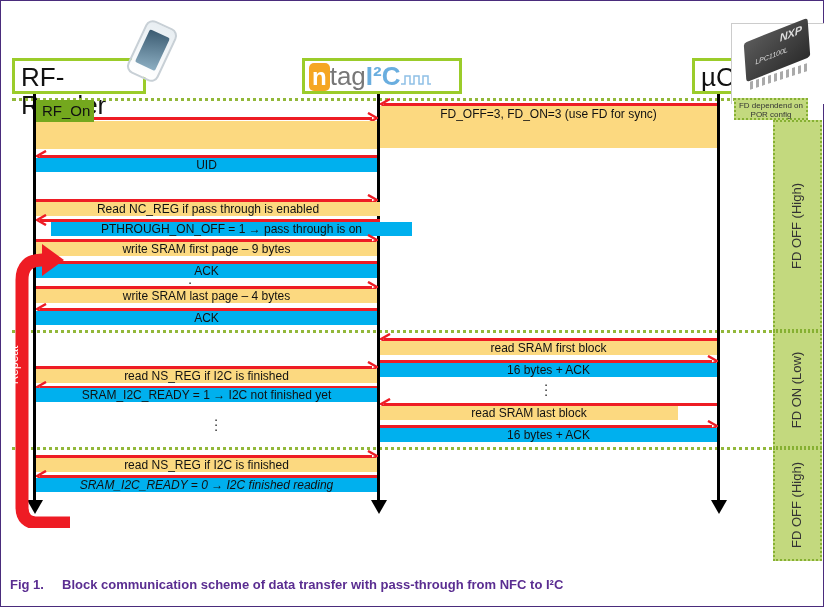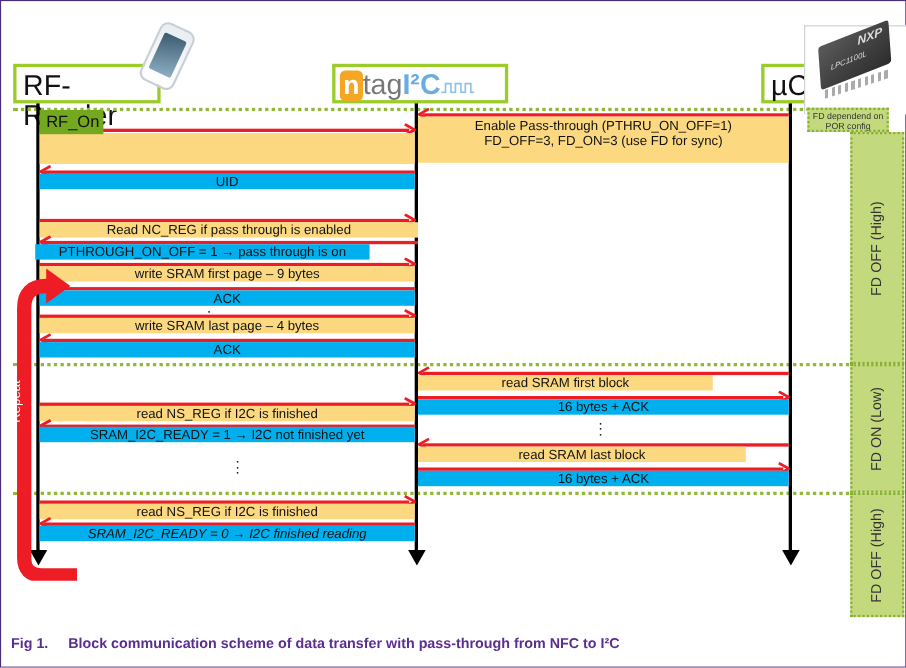--- a/index.html
+++ b/index.html
@@ -85,21 +85,21 @@
     <path d="M2 1 L11 6 L2 11" fill="none" stroke="#ee1c24" stroke-width="2.5"></path>
   </svg>
 <div class="msg req" style="left:36px;top:202px;width:344px;height:14px;">
   <span>Read NC_REG if pass through is enabled</span>
 </div>
 
 <div class="redline" style="left:40px;top:219px;width:340px;"></div>
 <svg class="rarrow" style="left:36px;top:214px;" viewBox="0 0 12 12">
     <path d="M10 1 L1 6 L10 11" fill="none" stroke="#ee1c24" stroke-width="2.5"></path>
   </svg>
-<div class="msg rsp" style="left:32px;top:222px;width:304px;height:14px;">
+<div class="msg rsp" style="left:51px;top:222px;width:361px;height:14px;">
   <span>PTHROUGH_ON_OFF = 1 → pass through is on</span>
 </div>
 
 <div class="redline" style="left:36px;top:239px;width:336px;"></div>
 <svg class="rarrow" style="left:366px;top:234px;" viewBox="0 0 12 12">
     <path d="M2 1 L11 6 L2 11" fill="none" stroke="#ee1c24" stroke-width="2.5"></path>
   </svg>
 <div class="msg req" style="left:36px;top:242px;width:341px;height:14px;">
   <span>write SRAM first page – 9 bytes</span>
 </div>
@@ -160,29 +160,28 @@
   </svg>
 <div class="msg rsp" style="left:36px;top:478px;width:341px;height:14px;font-style:italic;">
   <span>SRAM_I2C_READY = 0 → I2C finished reading</span>
 </div>
 
 <div class="redline" style="left:384px;top:103px;width:333px;"></div>
 <svg class="rarrow" style="left:380px;top:98px;" viewBox="0 0 12 12">
     <path d="M10 1 L1 6 L10 11" fill="none" stroke="#ee1c24" stroke-width="2.5"></path>
   </svg>
 <div class="msg req" style="left:380px;top:106px;width:337px;height:42px;padding-top:1px;">
-  <div>Enable Pass-through  (PTHRU_ON_OFF=1)</div>
   <div>FD_OFF=3, FD_ON=3 (use FD for sync)</div>
 </div>
 
 <div class="redline" style="left:384px;top:338px;width:333px;"></div>
 <svg class="rarrow" style="left:380px;top:333px;" viewBox="0 0 12 12">
     <path d="M10 1 L1 6 L10 11" fill="none" stroke="#ee1c24" stroke-width="2.5"></path>
   </svg>
-<div class="msg req" style="left:380px;top:341px;width:268px;height:14px;">
+<div class="msg req" style="left:380px;top:341px;width:337px;height:14px;">
   <span>read SRAM first block</span>
 </div>
 
 <div class="redline" style="left:380px;top:360px;width:332px;"></div>
 <svg class="rarrow" style="left:706px;top:355px;" viewBox="0 0 12 12">
     <path d="M2 1 L11 6 L2 11" fill="none" stroke="#ee1c24" stroke-width="2.5"></path>
   </svg>
 <div class="msg rsp" style="left:380px;top:363px;width:337px;height:14px;">
   <span>16 bytes + ACK</span>
 </div>

